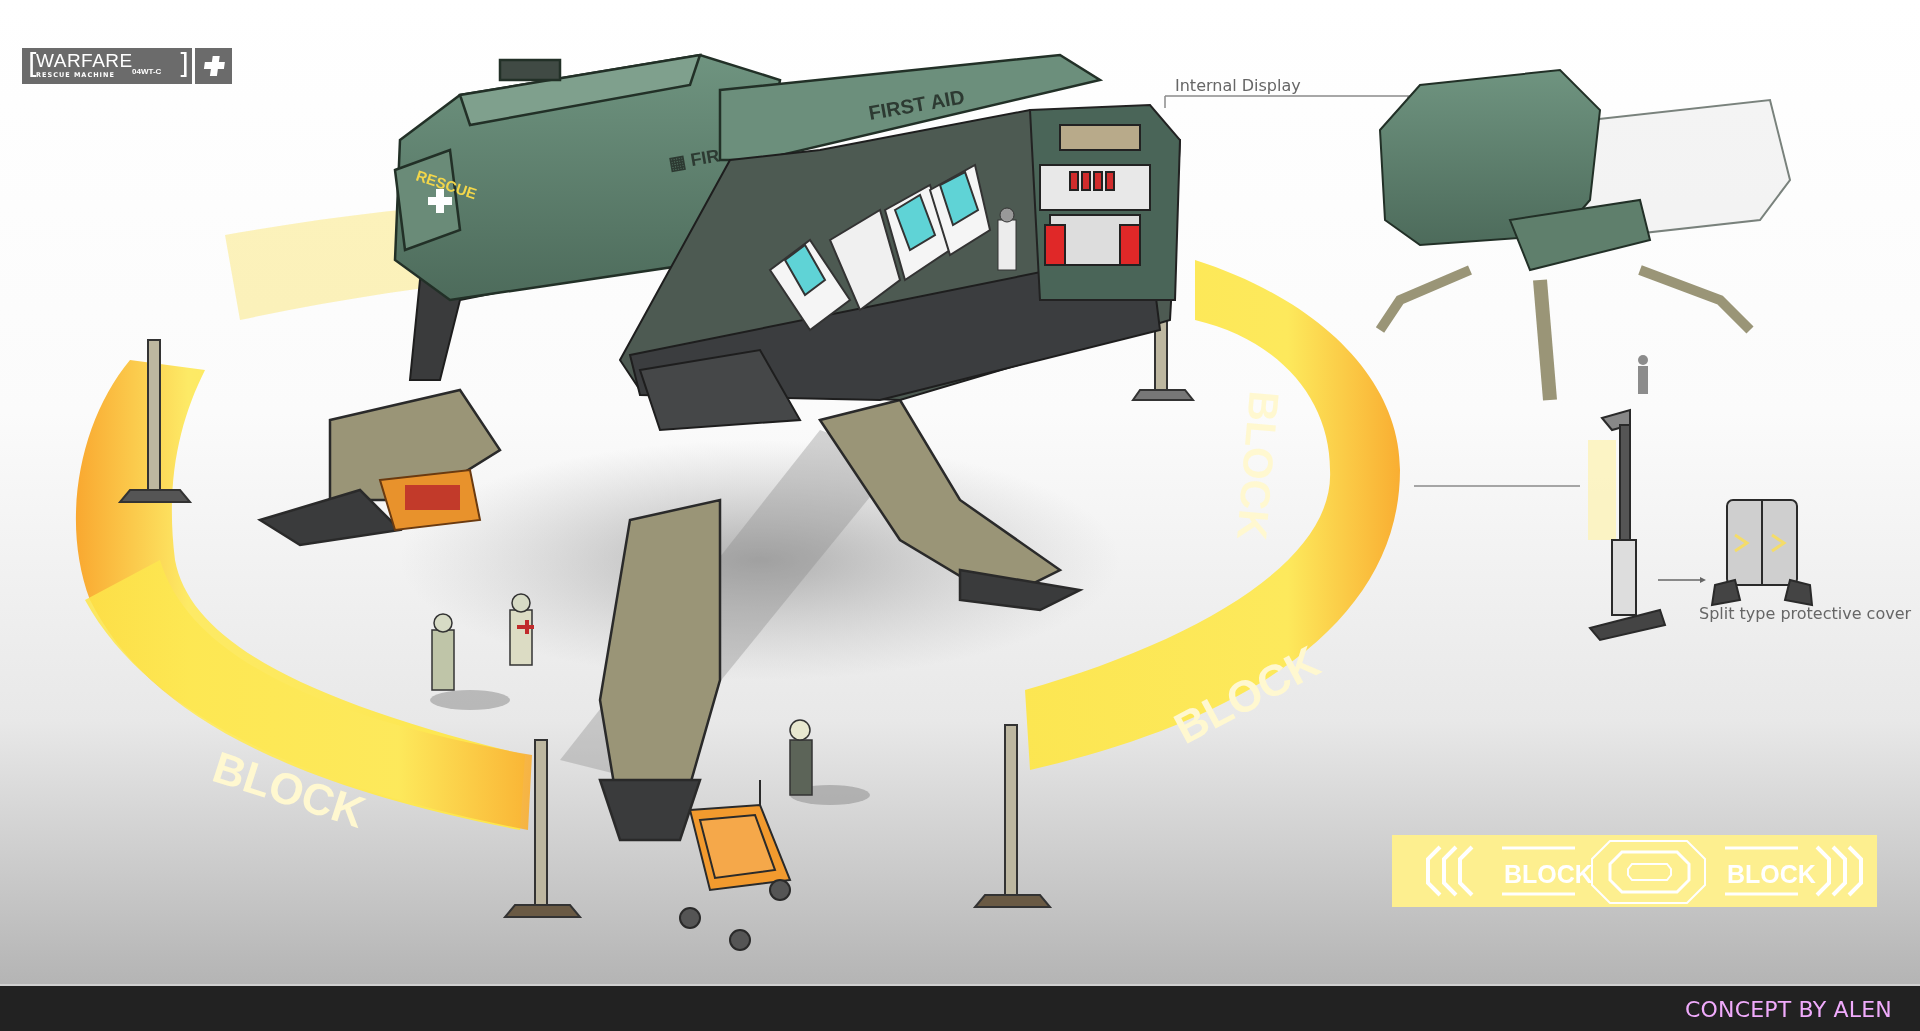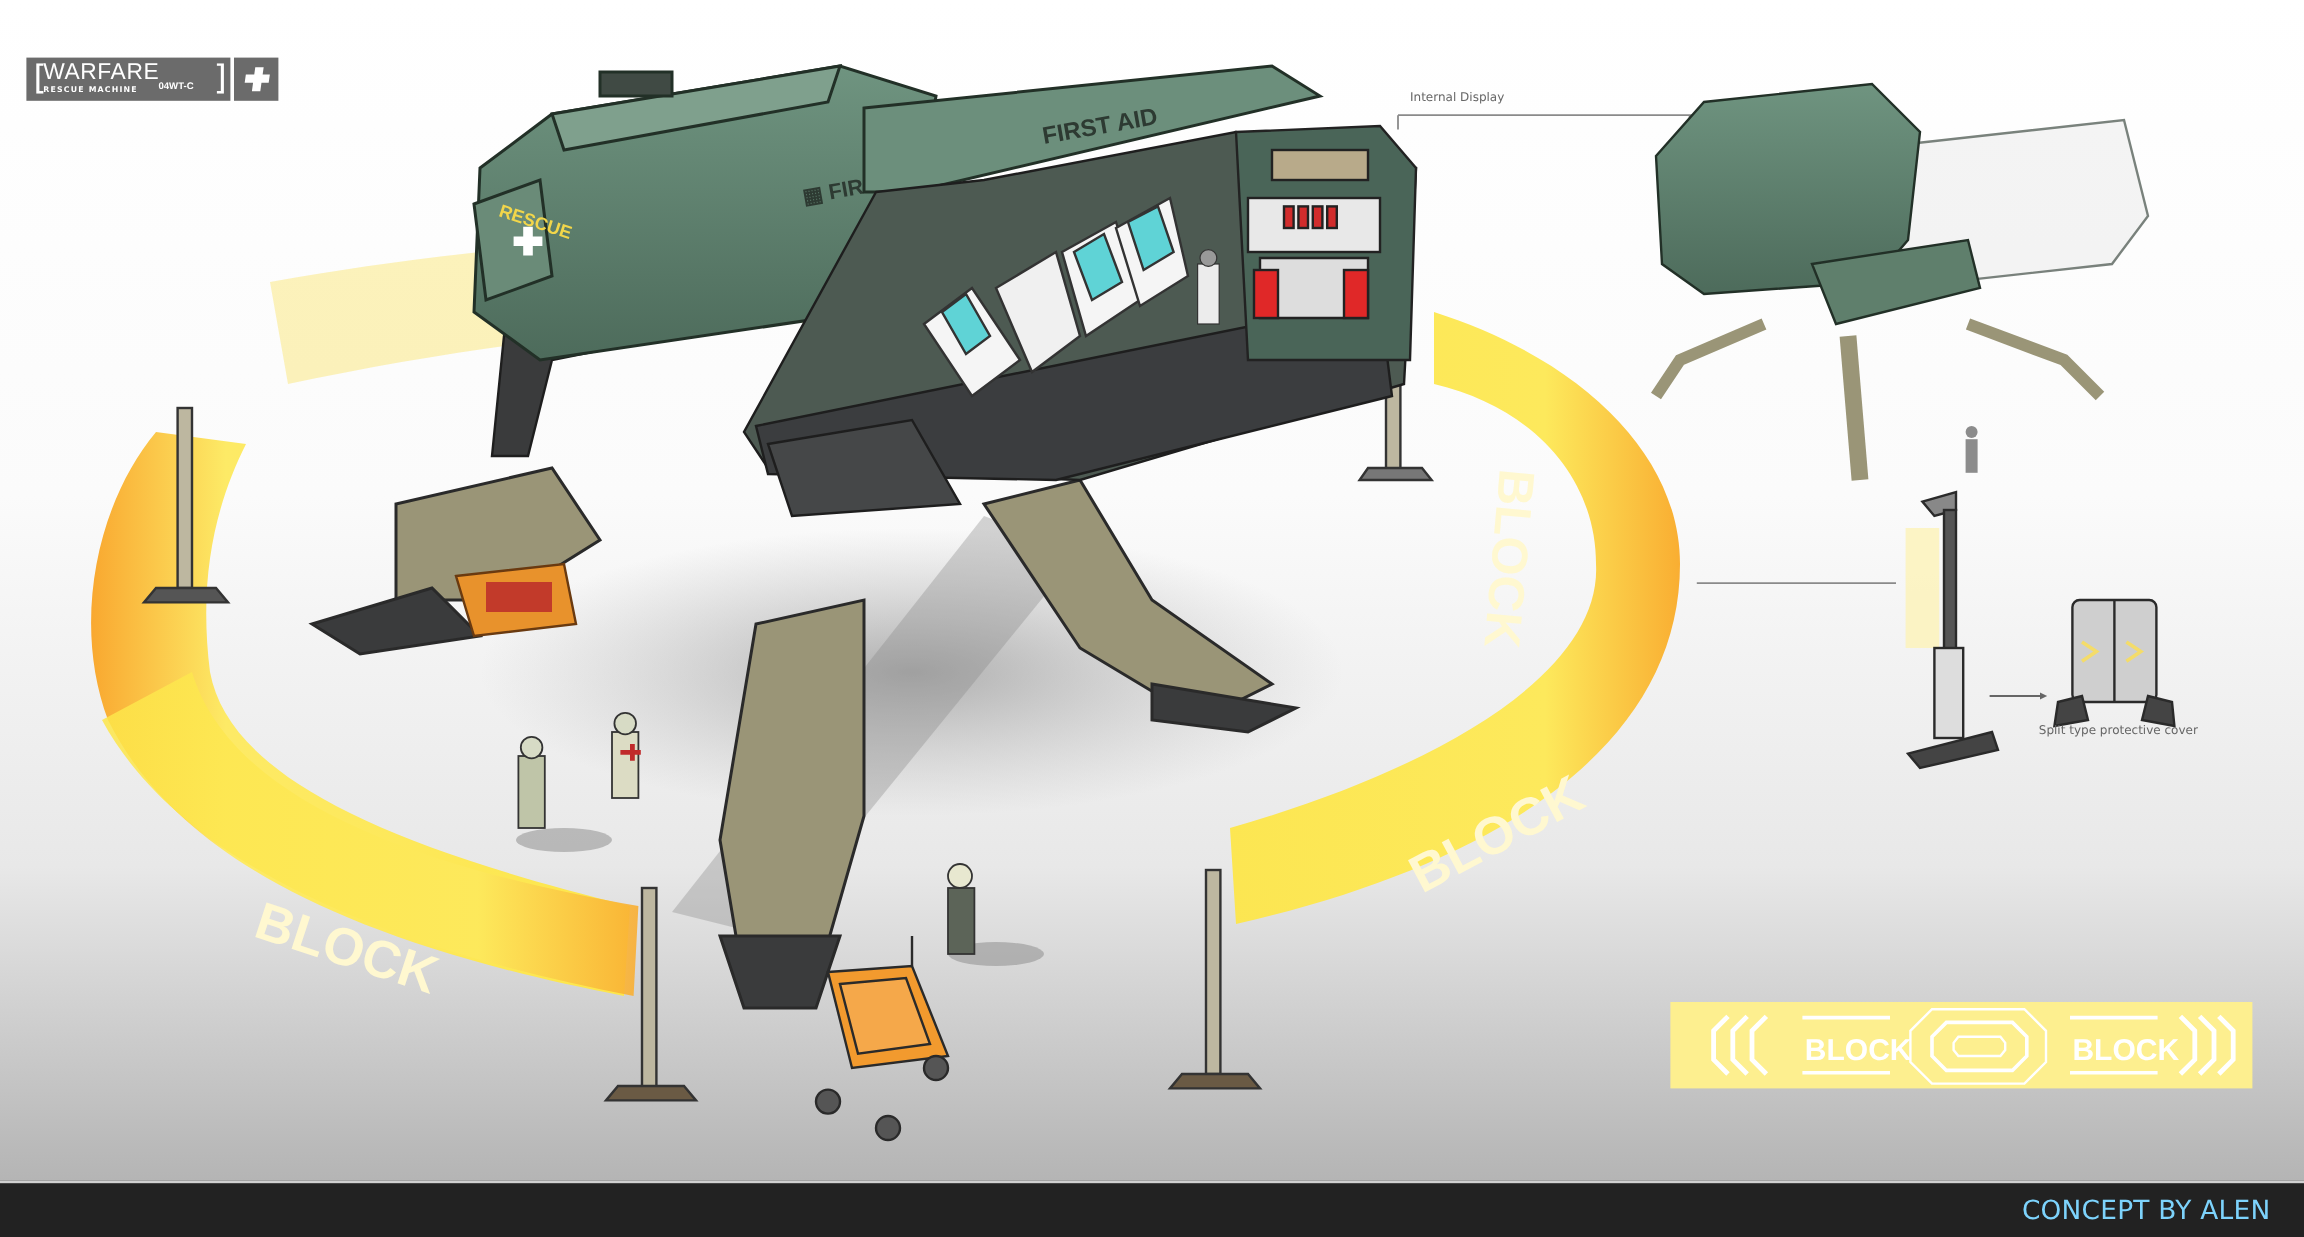--- a/index.html
+++ b/index.html
@@ -9,24 +9,24 @@
   .abs{position:absolute;}
   
   .logo{left:22px;top:48px;width:210px;height:36px;display:flex;}
   .logo-main{background:#6b6b6b;width:170px;height:36px;position:relative;color:#fff;}
   .logo-bracket{position:absolute;top:2px;font-size:28px;line-height:30px;color:#fff;font-family:"DejaVu Sans Mono",monospace;}
   .logo-title{position:absolute;left:14px;top:2px;font-size:19px;letter-spacing:0.5px;font-family:"Liberation Sans",sans-serif;}
   .logo-sub{position:absolute;left:14px;top:23px;font-size:6.5px;letter-spacing:1px;font-weight:bold;text-align:center;}
   .logo-code{position:absolute;left:110px;top:19px;font-size:8px;font-weight:bold;font-family:Liberation Sans, sans-serif;}
   .logo-cross{margin-left:3px;width:37px;height:36px;background:#6b6b6b;display:flex;align-items:center;justify-content:center;}
   
-  .label{font-family:"DejaVu Sans",sans-serif;font-size:10px;color:#666;}
+  .label{font-family:"DejaVu Sans",sans-serif;font-size:16px;color:#666;}
   
   .footer{left:0;top:984px;width:1920px;height:47px;background:#222;border-top:2px solid #d0d0d0;}
-  .footer-text{right:28px;top:11px;color:#7dd3fc;font-size:22px;font-family:"DejaVu Sans",sans-serif;letter-spacing:0.2px;}
+  .footer-text{right:28px;top:11px;color:#f0abfc;font-size:22px;font-family:"DejaVu Sans",sans-serif;letter-spacing:0.2px;}
   
   .banner{left:1392px;top:835px;width:485px;height:72px;background:#fdef8f;}
 </style>
 </head>
 <body>
 
 <div class="abs logo">
   <div class="logo-main">
     <span class="logo-bracket" style="left:2px">[</span>
     <span class="logo-title">WARFARE</span>

